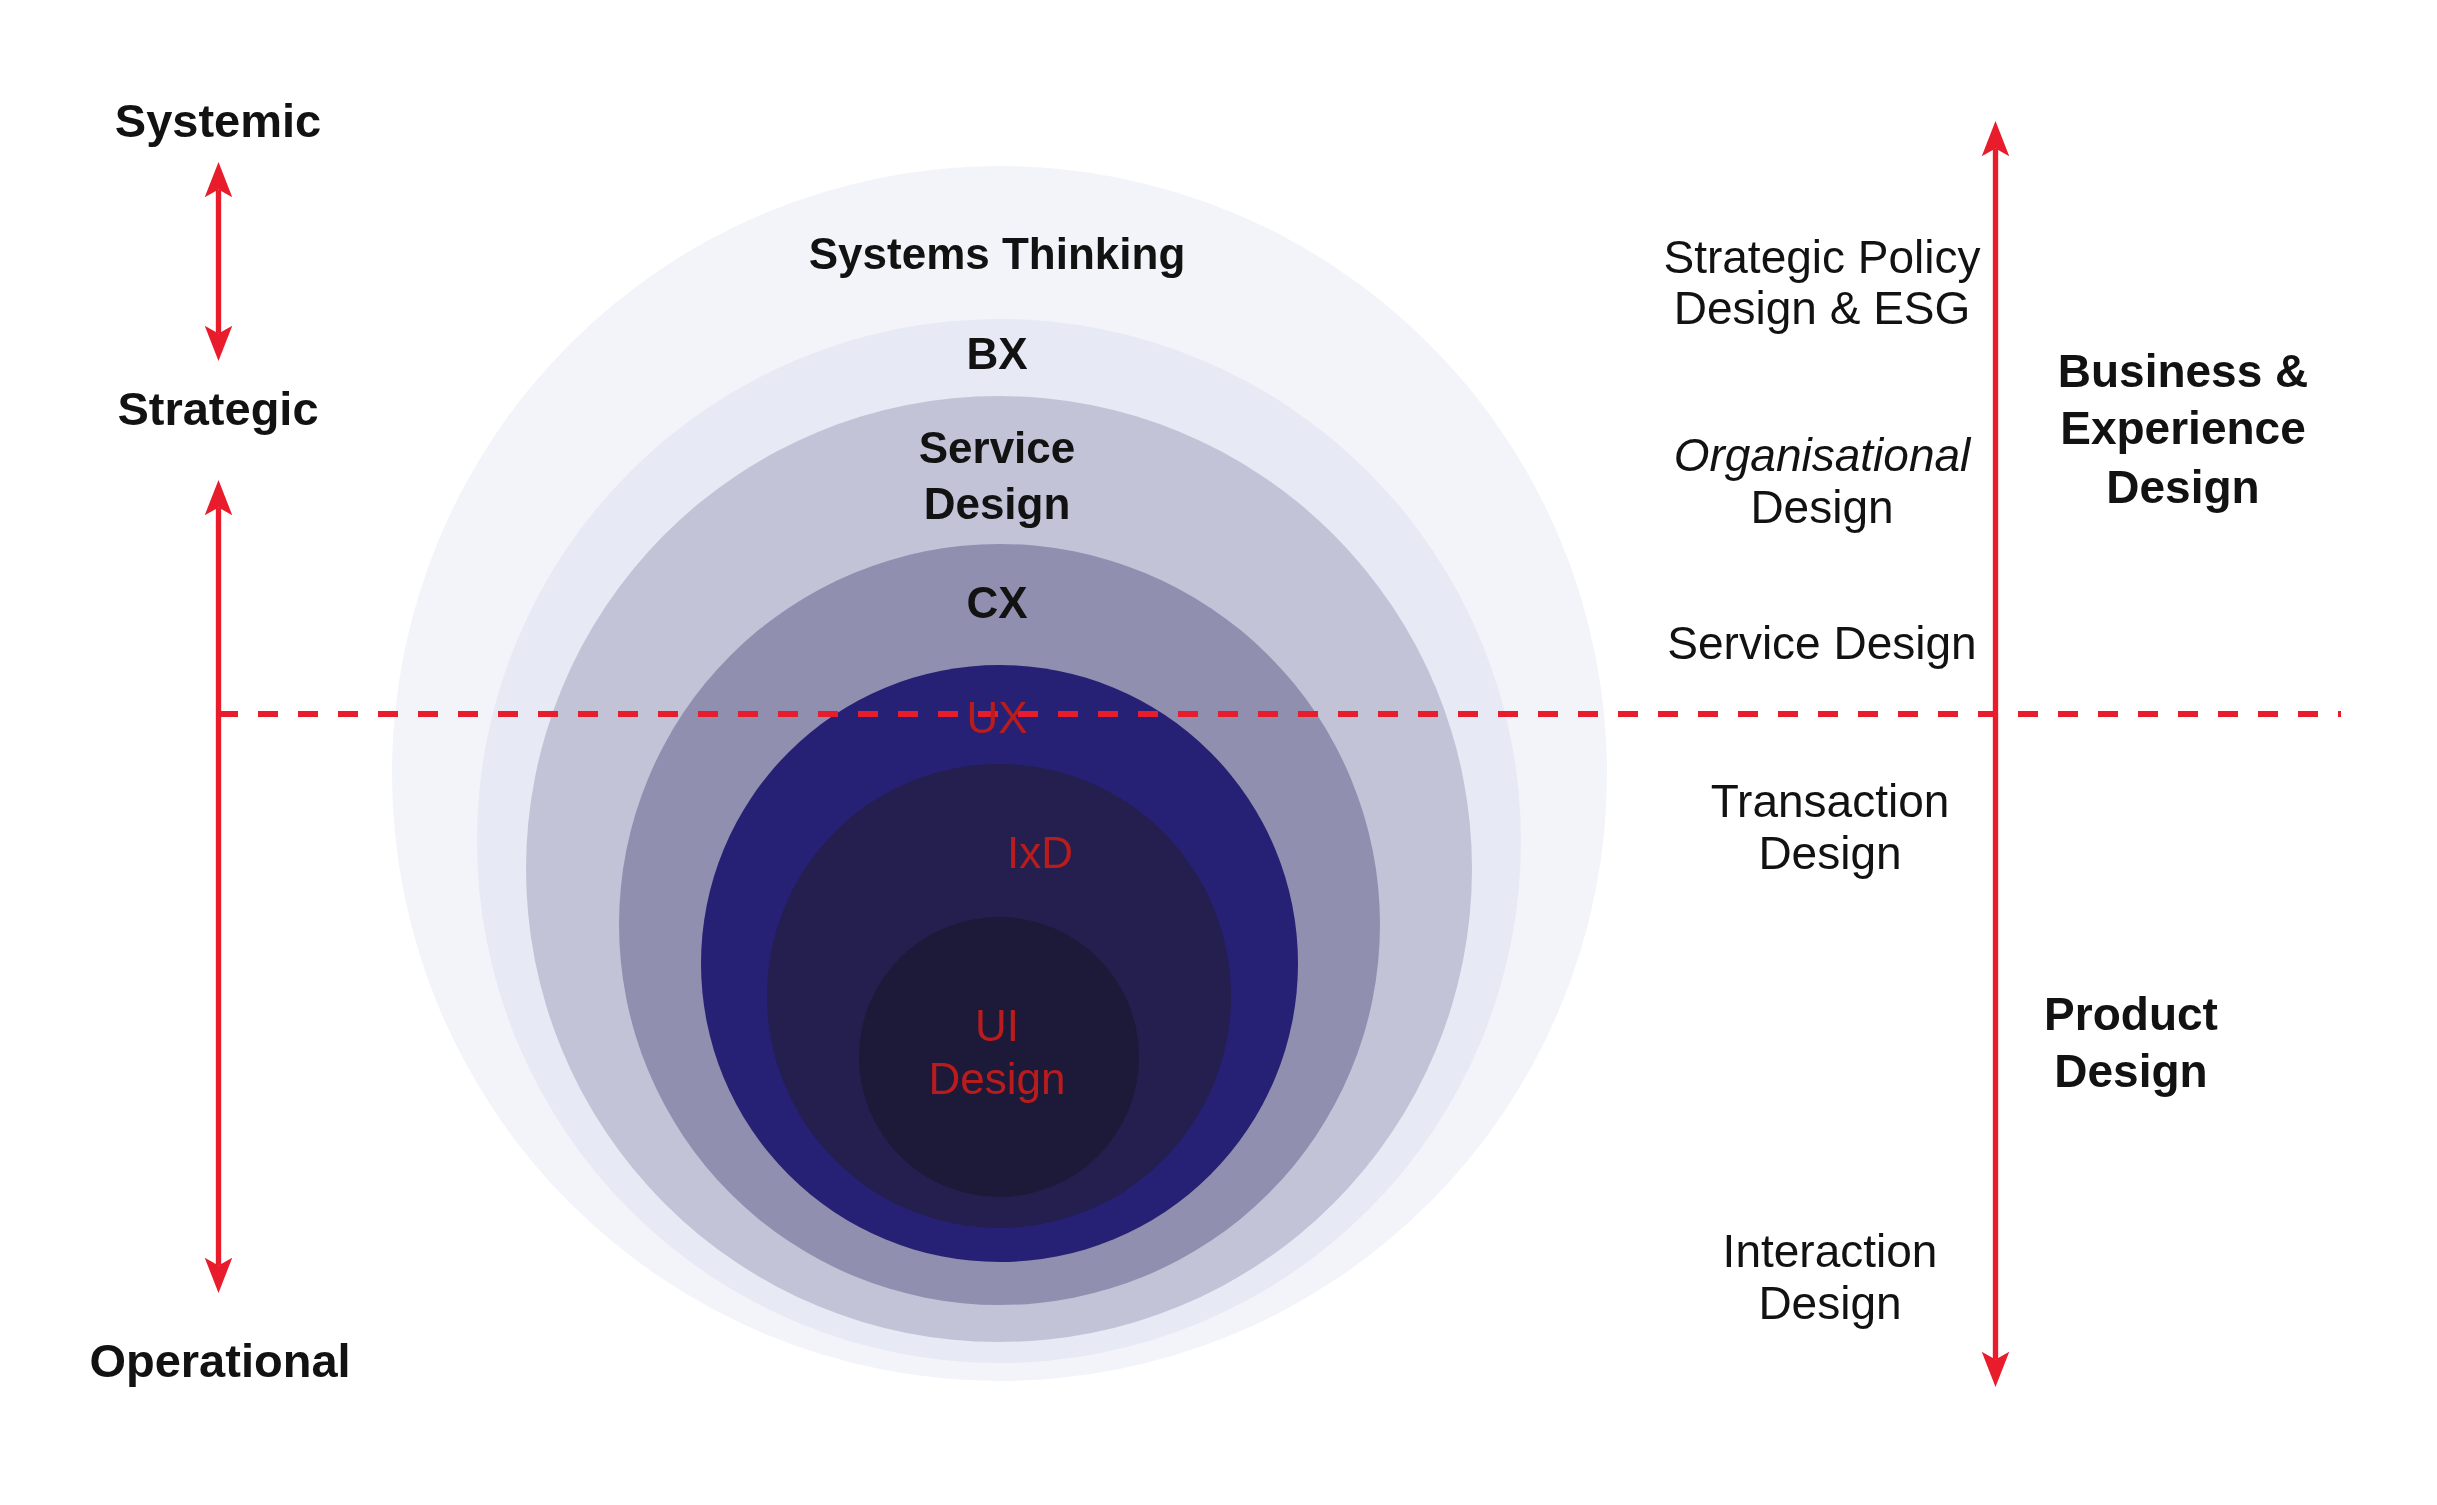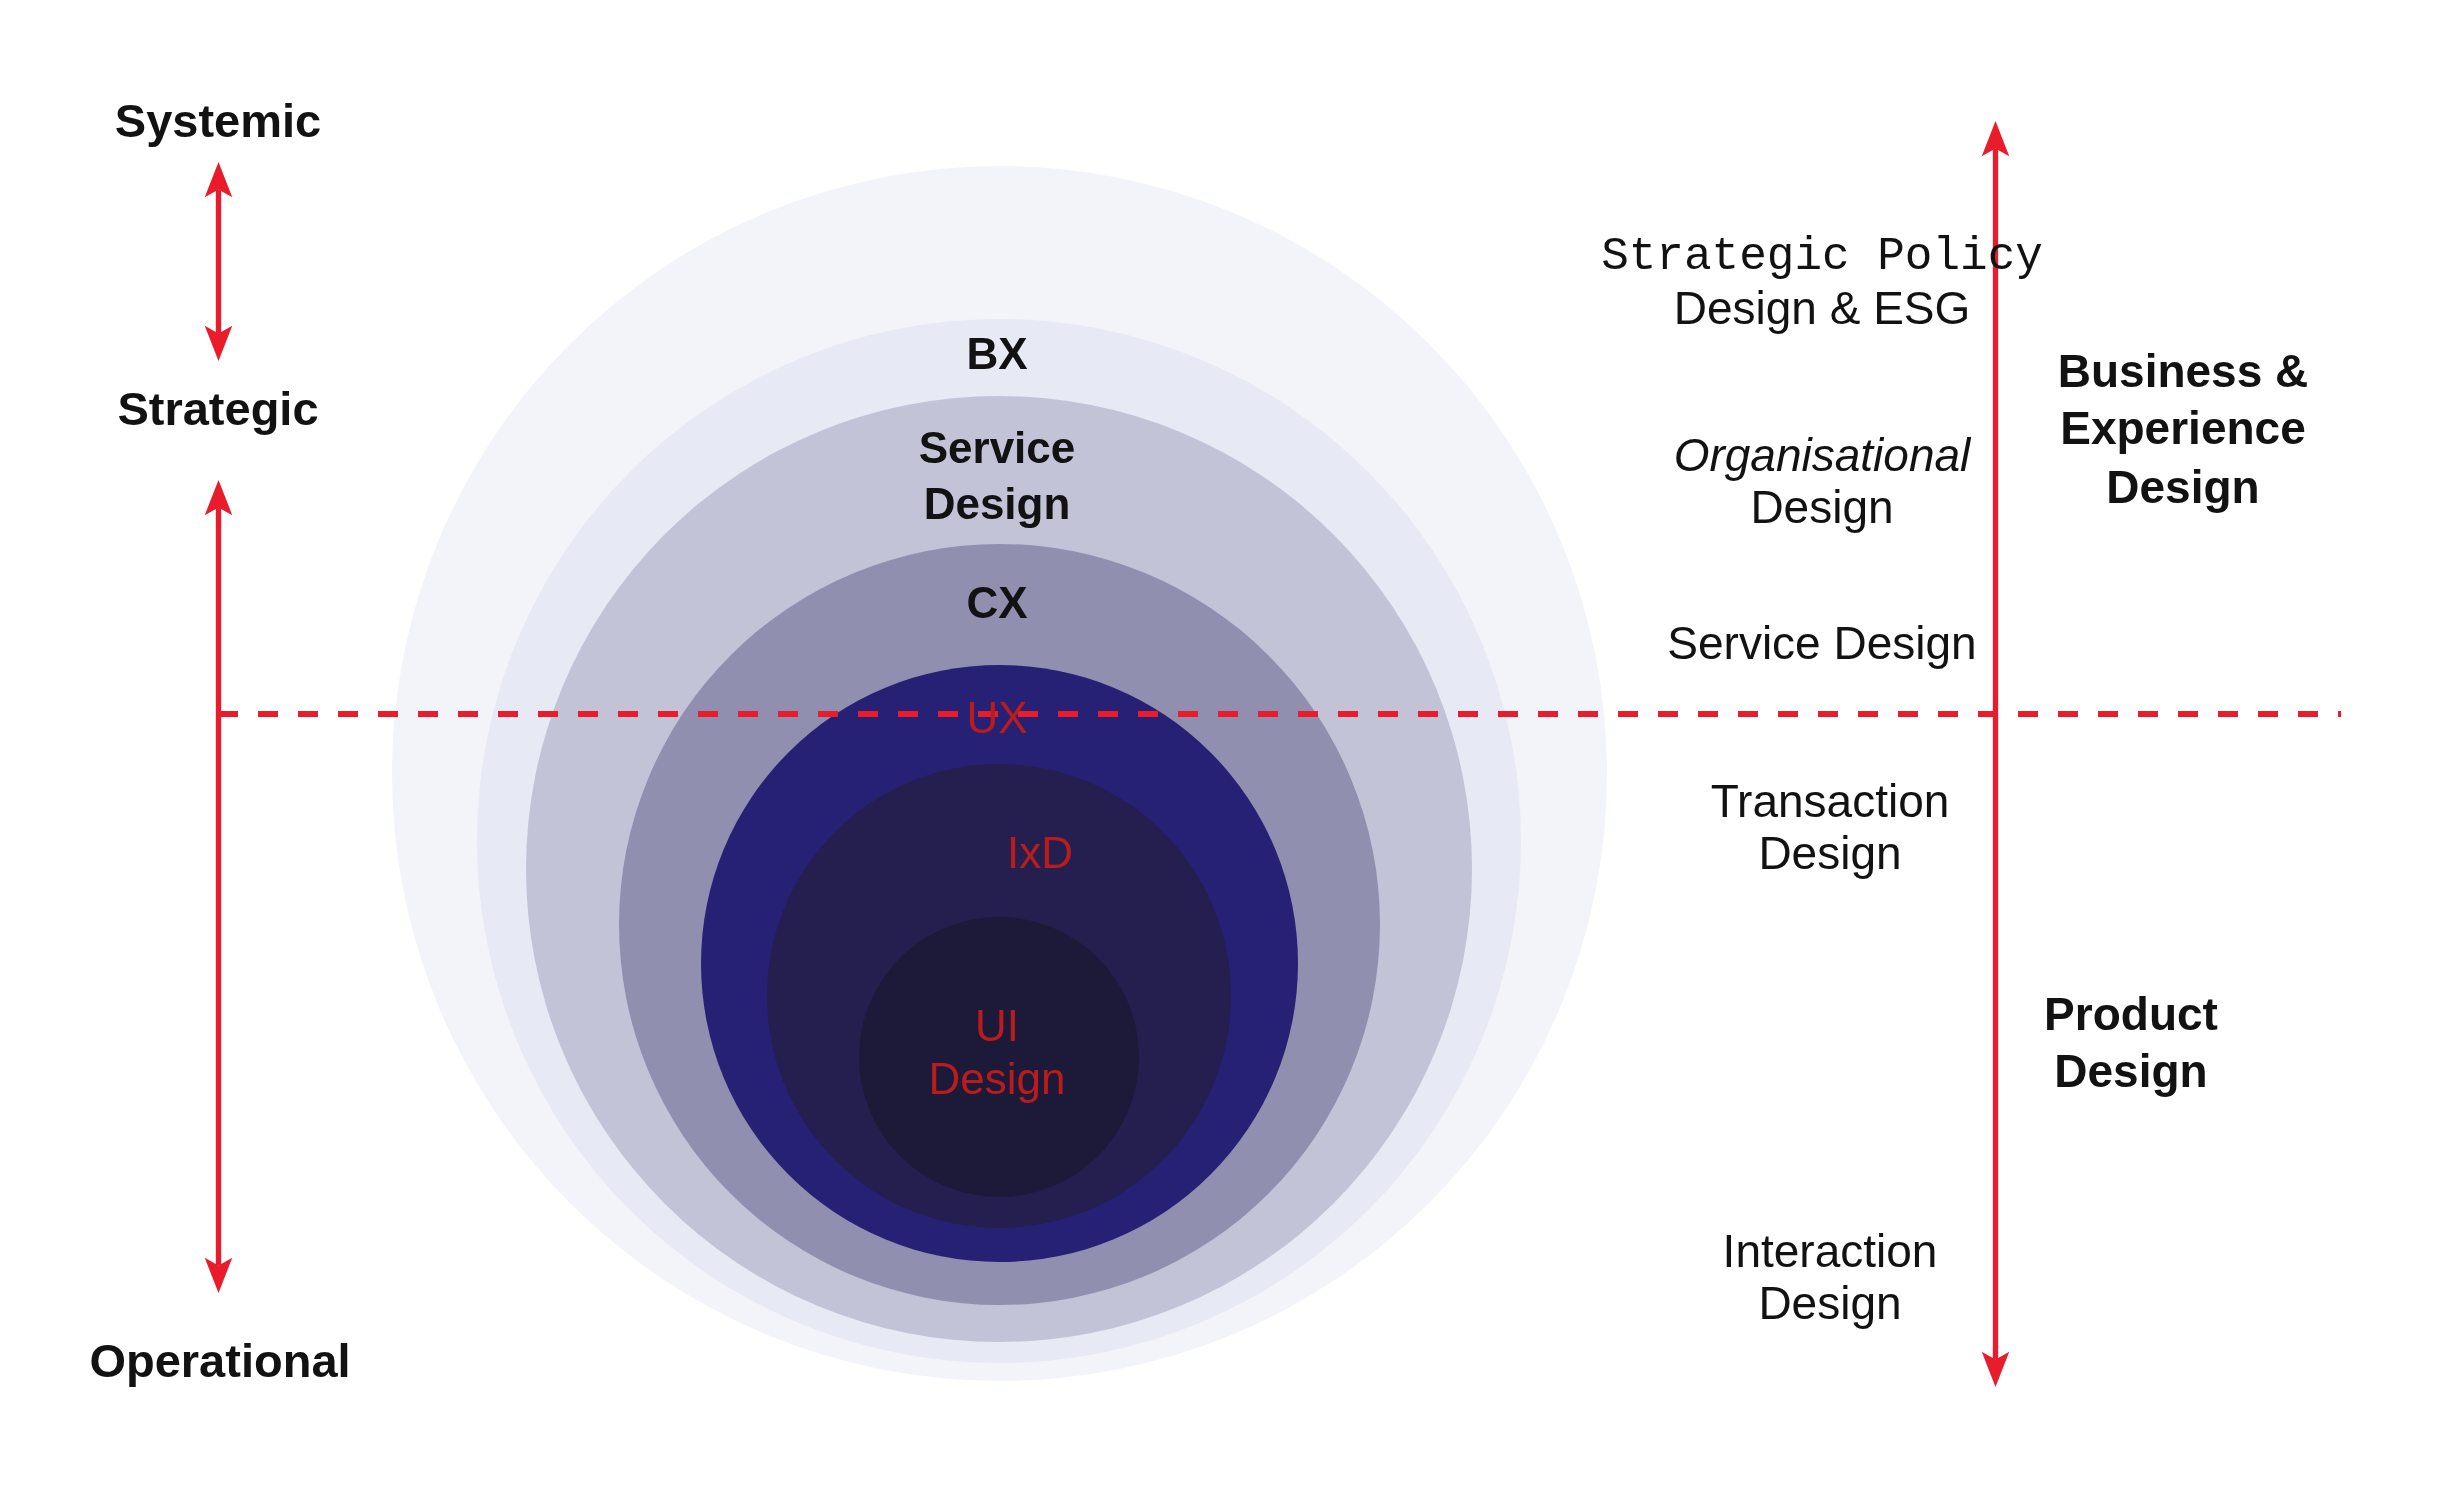--- a/index.html
+++ b/index.html
@@ -52,20 +52,21 @@
   <div class="circle" style="left: 392px; top: 166px; width: 1215px; height: 1215px; background: rgb(243, 244, 250);"></div>
   <div class="circle" style="left: 477px; top: 319px; width: 1044px; height: 1044px; background: rgb(231, 233, 244);"></div>
   <div class="circle" style="left: 526px; top: 396px; width: 946px; height: 946px; background: rgb(195, 195, 216);"></div>
   <div class="circle" style="left: 619px; top: 544px; width: 761px; height: 761px; background: rgb(145, 143, 176);"></div>
   <div class="circle" style="left: 701px; top: 665px; width: 597px; height: 597px; background: rgb(38, 33, 117);"></div>
   <div class="circle" style="left: 767px; top: 764px; width: 464px; height: 464px; background: rgb(36, 31, 78);"></div>
   <div class="circle" style="left: 859px; top: 917px; width: 280px; height: 280px; background: rgb(29, 25, 57);"></div>
 
   <div class="dashed-line" style="left:218px; top:711px; width:2123px;"></div>
 
+  <div class="lbl ring-label" style="left:997px; top:254px;">Systems Thinking</div>
   <div class="lbl ring-label" style="left:997px; top:354px;">BX</div>
   <div class="lbl ring-label" style="left:997px; top:448px;">Service</div>
   <div class="lbl ring-label" style="left:997px; top:504px;">Design</div>
   <div class="lbl ring-label" style="left:997px; top:603px;">CX</div>
   <div class="lbl ring-label light" style="left:997px; top:718px;">UX</div>
   <div class="lbl ring-label light" style="left:1040px; top:853px;">IxD</div>
   <div class="lbl ring-label light" style="left:997px; top:1026px;">UI</div>
   <div class="lbl ring-label light" style="left:997px; top:1079px;">Design</div>
 
   <div class="lbl axis-label" style="left:218px; top:120px;">Systemic</div>
@@ -83,21 +84,21 @@
     <polygon points="20,0 2,46 20,36 38,46"></polygon>
     <polygon points="20,1064 2,1018 20,1028 38,1018"></polygon>
   </svg>
 
   <svg class="arrow" style="left:1980px; top:121px;" width="31" height="1266" viewBox="0 0 40 1657">
     <line x1="20" y1="36" x2="20" y2="1621"></line>
     <polygon points="20,0 2,46 20,36 38,46"></polygon>
     <polygon points="20,1657 2,1611 20,1621 38,1611"></polygon>
   </svg>
 
-  <div class="lbl r-label" style="left:1822px; top:257px;font-family:Liberation Mono, monospace;">Strategic Policy</div>
+  <div class="lbl r-label" style="left:1822px; top:257px;">Strategic Policy</div>
   <div class="lbl r-label" style="left:1822px; top:308px;">Design &amp; ESG</div>
 
   <div class="lbl r-label" style="left:1822px; top:455px;font-style:italic;">Organisational</div>
   <div class="lbl r-label" style="left:1822px; top:507px;">Design</div>
 
   <div class="lbl r-label" style="left:1822px; top:643px;">Service Design</div>
 
   <div class="lbl r-label" style="left:1830px; top:801px;">Transaction</div>
   <div class="lbl r-label" style="left:1830px; top:853px;">Design</div>
 

